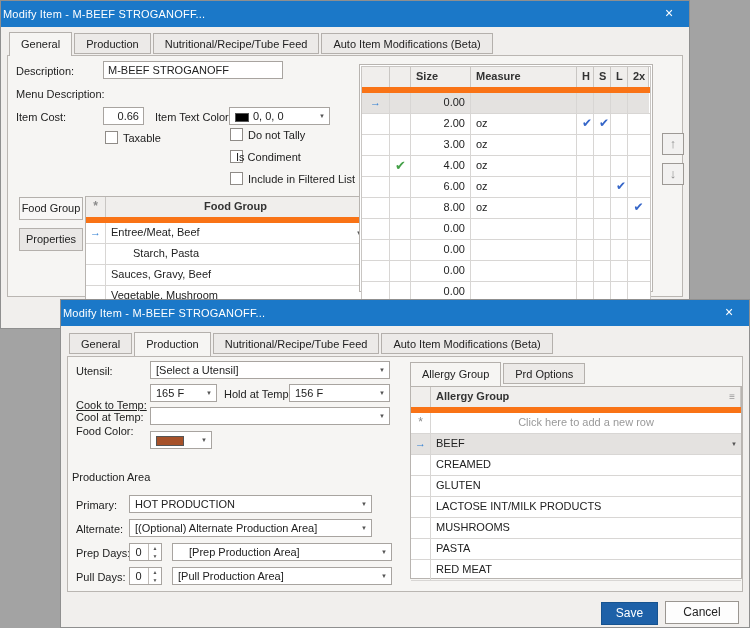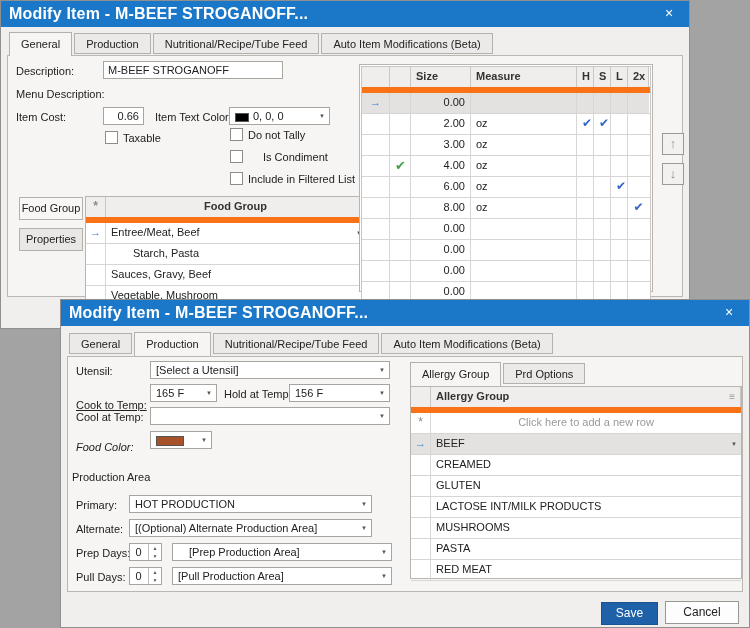--- a/index.html
+++ b/index.html
@@ -4,21 +4,21 @@
 <style>
   :root{
     --desktop:#a3a3a3; --titlebar:#1b78c8; --dialog-bg:#f1efed; --content-bg:#f6f5f3;
     --save-blue:#1e61a8; --check-blue:#3465c8; --check-green:#43a047; --row-arrow:#2d7dd2;
   }
   *{box-sizing:border-box; margin:0; padding:0;}
   html,body{width:750px; height:628px; overflow:hidden;}
   body{background:var(--desktop); font-family:"Liberation Sans", sans-serif; font-size:11px; color:#222; position:relative;}
   .dialog{position:absolute; background:var(--dialog-bg); border:1px solid #8f8f8f;}
   .titlebar{position:absolute; left:0; top:0; right:0; height:26px; background:var(--titlebar); color:#fff;}
-  .titlebar .ttext{position:absolute; left:8px; top:0; line-height:26px; font-size:16px; font-weight:bold; letter-spacing:.2px;}
+  .titlebar .ttext{position:absolute; left:2px; top:0; line-height:26px; font-size:11px; font-weight:normal; letter-spacing:.2px;}
   .closebtn{position:absolute; right:4px; top:0; width:32px; height:26px; text-align:center; line-height:25px; color:#fff; font-size:14px; cursor:default;}
   .tabstrip{position:absolute; display:flex; align-items:flex-end; height:24px; z-index:3;}
   .tab{height:21px; line-height:20px; padding:0 11px; background:#eceae8; border:1px solid #b4b0ac; margin-right:2px; margin-bottom:2px; white-space:nowrap;}
   .tab.active{height:24px; line-height:23px; background:var(--content-bg); margin-bottom:0; border-bottom:none;}
   .content{position:absolute; left:6px; right:6px; background:var(--content-bg); border:1px solid #bab6b2;}
   .lbl{position:absolute; white-space:nowrap;}
   .input{position:absolute; background:#fff; border:1px solid #a8a4a0; padding:0 4px; line-height:16px; height:18px; white-space:nowrap; overflow:hidden;}
   .combo{position:absolute; background:#fff; border:1px solid #a8a4a0; height:18px; line-height:16px; padding:0 16px 0 5px; white-space:nowrap; overflow:hidden;}
   .combo .darr, .cell .darr{position:absolute; right:4px; top:50%; transform:translateY(-50%); font-size:6px; color:#555;}
   .cb{position:absolute; width:13px; height:13px; background:#fff; border:1px solid #8f8b87;}
@@ -72,21 +72,21 @@
     <span class="lbl" style="left:147px;top:55px;">Item Text Color:</span>
     <span class="combo" style="left:221px;top:51px;width:101px;">
       <span class="swatch" style="width:14px;height:9px;background:#000;"></span><span>0, 0, 0</span>
       <span class="darr">▼</span>
     </span>
     <span class="cb" style="left:97px;top:75px;"></span>
     <span class="lbl" style="left:115px;top:76px;">Taxable</span>
     <span class="cb" style="left:222px;top:72px;"></span>
     <span class="lbl" style="left:240px;top:73px;">Do not Tally</span>
     <span class="cb" style="left:222px;top:94px;"></span>
-    <span class="lbl" style="left:255px;top:95px;">Is Condiment</span>
+    <span class="lbl" style="left:228px;top:95px;">Is Condiment</span>
     <span class="cb" style="left:222px;top:116px;"></span>
     <span class="lbl" style="left:240px;top:117px;">Include in Filtered List</span>
 
     <div class="sidetab active" style="left:11px;top:141px;">Food Group</div>
     <div class="sidetab" style="left:11px;top:172px;">Properties</div>
 
     <div class="grid" id="fg-grid" style="left:77px;top:140px;width:282px;">
         <div class="grow hrow">
           <div class="cell indcell" style="width: 20px;"><span class="star">*</span></div>
           <div class="cell c-center gray-header" style="flex: 1 1 0%;">Food Group</div>
@@ -253,21 +253,21 @@
     <span class="lbl" style="left:156px;top:31px;">Hold at Temp:</span>
     <span class="combo" style="left:221px;top:27px;width:101px;">
       <span>156 F</span>
       <span class="darr">▼</span>
     </span>
     <span class="lbl" style="left:8px;top:54px;">Cool at Temp:</span>
     <span class="combo" style="left:82px;top:50px;width:240px;">
       <span></span>
       <span class="darr">▼</span>
     </span>
-    <span class="lbl" style="left:8px;top:84px;font-style:italic;">Food Color:</span>
+    <span class="lbl" style="left:8px;top:68px;">Food Color:</span>
     <span class="combo" style="left:82px;top:74px;width:62px;">
       <span class="swatch" style="width:28px;height:10px;background:#a65129;"></span>
       <span class="darr">▼</span>
     </span>
 
     <span class="lbl" style="left:4px;top:114px;">Production Area</span>
     <span class="lbl" style="left:8px;top:142px;">Primary:</span>
     <span class="combo" style="left:61px;top:138px;width:243px;">
       <span>HOT PRODUCTION</span>
       <span class="darr">▼</span>

